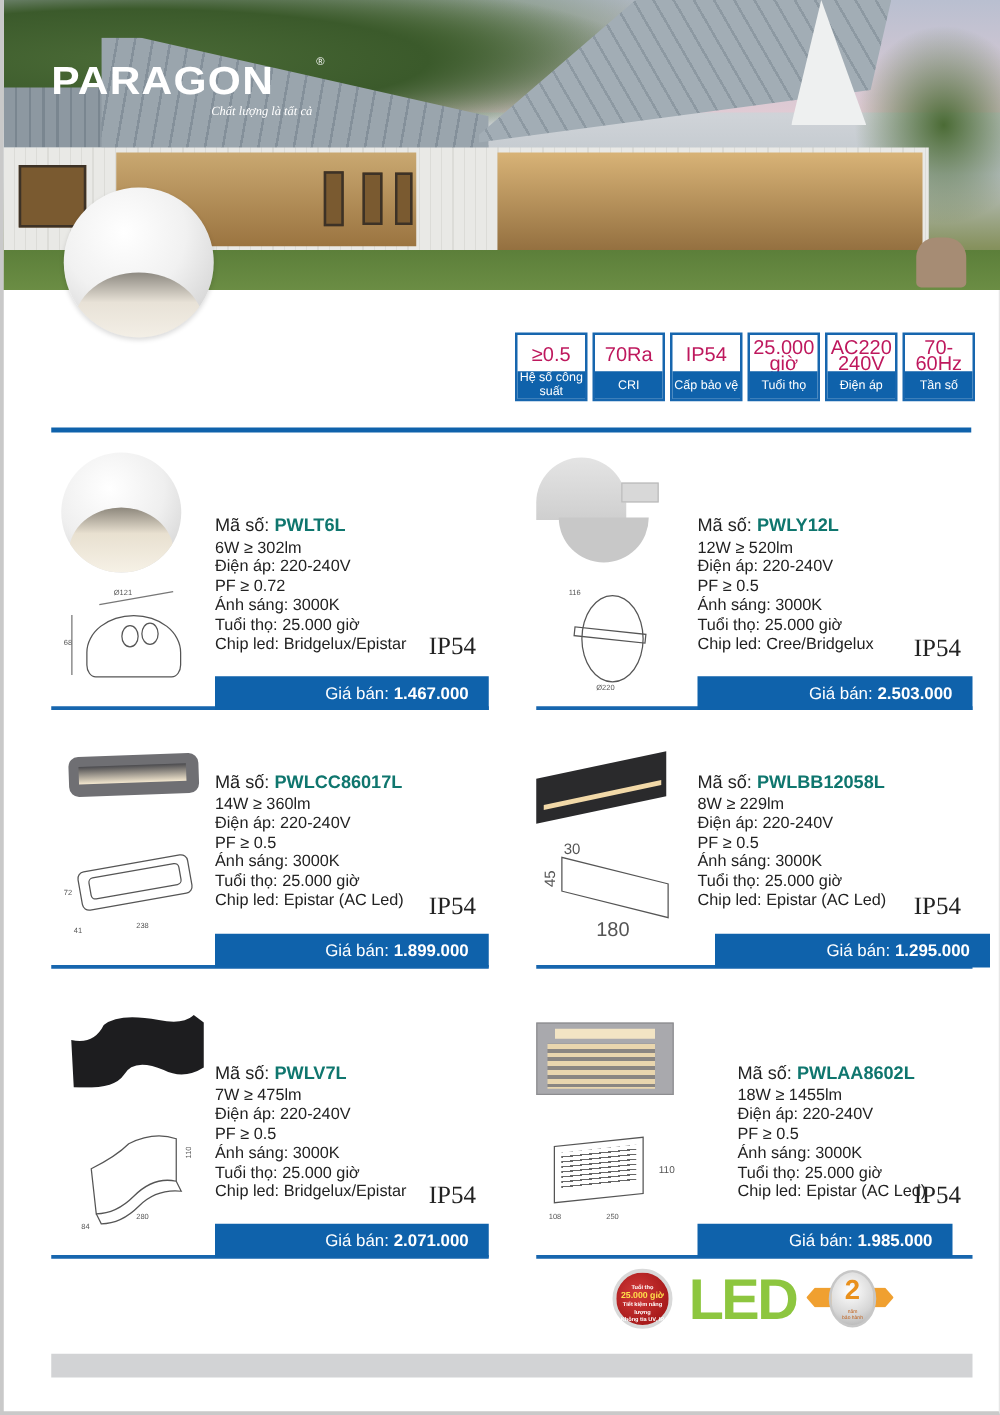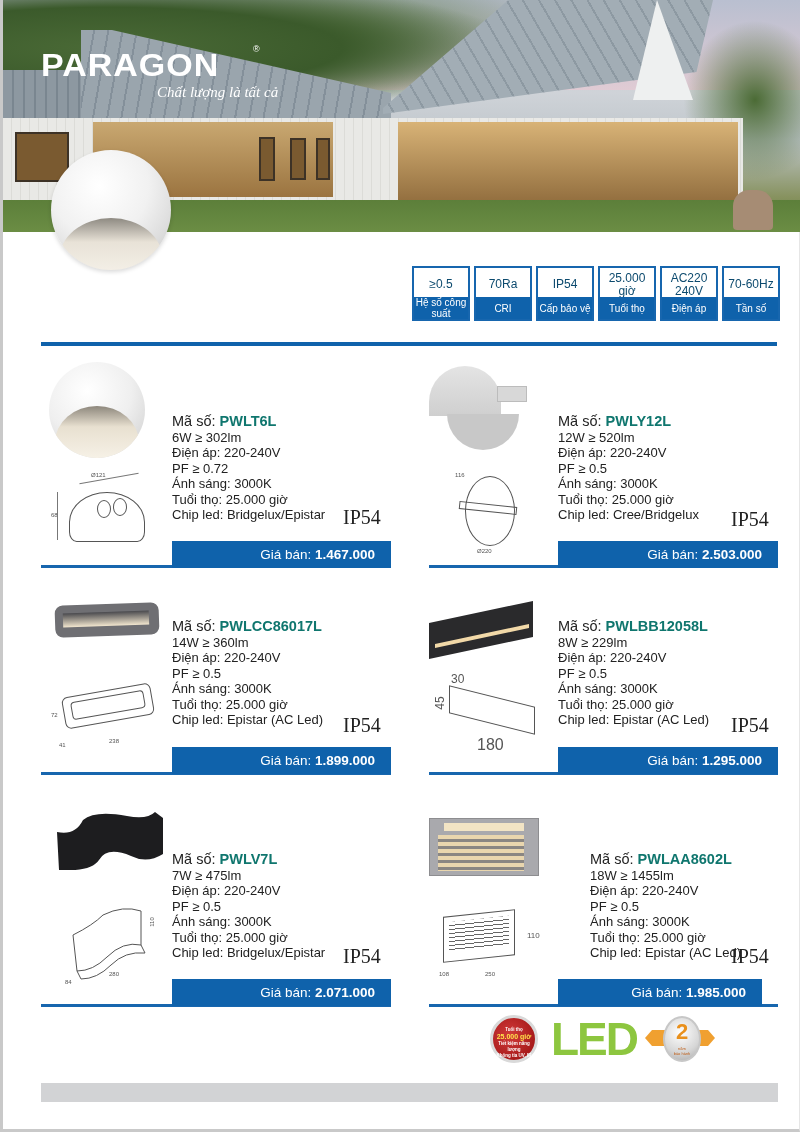--- a/index.html
+++ b/index.html
@@ -21,30 +21,30 @@
   .wall { position:absolute; left:0; top:118px; width:740px; height:90px; background: repeating-linear-gradient(90deg,#e9e9e6 0 8px,#dcdcd8 8px 9px); }
   .porch { position:absolute; left:90px; top:122px; width:240px; height:75px; background: linear-gradient(180deg,#c9a871 0%,#9b7440 100%); }
   .porch2 { position:absolute; left:395px; top:122px; width:340px; height:85px; background: linear-gradient(180deg,#d8b377 0%,#8e6a3b 100%); }
   .win { position:absolute; background:#7a5a30; border:2px solid #3d3226; }
   .lawn { position:absolute; left:0; top:200px; width:800px; height:32px; background: linear-gradient(180deg,#5c7f3a 0%,#6b8d44 100%); }
   .rock { position:absolute; left:730px; top:190px; width:40px; height:40px; background:#a68c74; border-radius: 40% 40% 10% 10%; }
 
   .logo { position:absolute; left:38px; top:48px; color:#fff; }
   .logo .brand { font-family: "Liberation Sans", sans-serif; font-weight: 900; font-size: 34px; letter-spacing: 1px; line-height: 34px; transform: scaleY(0.92); display:block; }
   .logo .reg { position:absolute; left:212px; top:-4px; font-size:9px; }
-  .logo .slogan { position:absolute; left:116px; top:36px; font-family:"Liberation Serif", serif; font-style: italic; font-size: 15px; white-space: nowrap; }
+  .logo .slogan { position:absolute; left:128px; top:36px; font-family:"Liberation Serif", serif; font-style: italic; font-size: 10px; white-space: nowrap; }
 
   .hero-lamp { position:absolute; left:48px; top:150px; width:120px; height:120px; border-radius: 50%;
     background: radial-gradient(circle at 40% 30%, #ffffff 0%, #f1f1f1 45%, #d6d6d6 80%, #bdbdbd 100%); box-shadow: 0 2px 4px rgba(0,0,0,0.15); overflow:hidden; z-index:3; }
   .hero-lamp .cut { position:absolute; left:8px; top:68px; width:104px; height:60px; border-radius: 50% 50% 0 0 / 70% 70% 0 0; background: linear-gradient(180deg,#8e8a82 0%, #e8e2d7 40%, #f6f2ea 100%); }
 
   
   .specs { position:absolute; left:409px; top:266px; display:flex; gap:4px; }
   .spec { width:58px; height:55px; border:2px solid #1766ae; background:#fff; position:relative; }
-  .spec .val { position:absolute; left:0; top:0; width:100%; height:33px; display:flex; align-items:center; justify-content:center; text-align:center; font-size:12px; line-height:13px; color:#0c4a6e; }
+  .spec .val { position:absolute; left:0; top:0; width:100%; height:33px; display:flex; align-items:center; justify-content:center; text-align:center; font-size:16px; line-height:13px; color:#be185d; }
   .spec .lbl { position:absolute; left:0; bottom:0; width:100%; height:22px; background:#0f62ab; color:#fff; font-size:10px; line-height:11px; display:flex; align-items:center; justify-content:center; text-align:center; }
 
   
   .section-bar { position:absolute; left:38px; top:317px; width:290px; height:29px; background:#0f62ab; color:#fff; font-weight:bold; font-size:15px; line-height:29px; padding-left:20px; }
   .section-line { position:absolute; left:38px; top:342px; width:736px; height:4px; background:#0f62ab; }
 
   
   .card { position:absolute; width:355px; }
   .card .photo { position:absolute; }
   .card .drawing { position:absolute; }
@@ -227,21 +227,21 @@
       <div class="code-row"><span>Mã số:</span> <span class="code">PWLBB12058L</span></div>
       <div>8W ≥ 229lm</div>
       <div>Điện áp: 220-240V</div>
       <div>PF ≥ 0.5</div>
       <div>Ánh sáng: 3000K</div>
       <div>Tuổi thọ: 25.000 giờ</div>
       <div>Chip led: Epistar (AC Led)</div>
     </div>
     <div class="ip" style="left:728px;top:714px;">IP54</div>
     <div class="baseline" style="left:426px;top:772px;width:349px;"></div>
-    <div class="price" style="left:555px;top:747px;width:220px;"><span>Giá bán:</span> <b>1.295.000</b></div>
+    <div class="price" style="left:569px;top:747px;width:220px;"><span>Giá bán:</span> <b>1.295.000</b></div>
   </div>
 
   <div class="card" style="left:0;top:0;">
     <div class="photo" style="left:52px;top:810px;width:110px;height:60px;">
       <svg width="110" height="60" viewBox="0 0 110 60">
           <path d="M2 22 Q20 26 28 10 Q40 0 72 6 Q92 10 100 2 L108 8 L108 44 Q92 54 76 46 Q52 36 44 50 Q36 62 4 60 Z" fill="#1d1d1f"></path>
         </svg>
     </div>
     <div class="drawing" style="left:60px;top:905px;width:110px;height:85px;">
       <svg width="110" height="85" viewBox="0 0 110 85">

